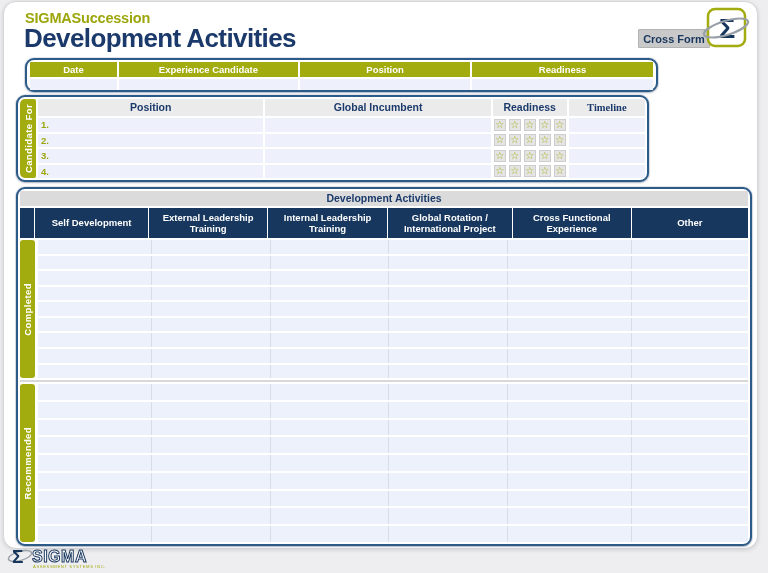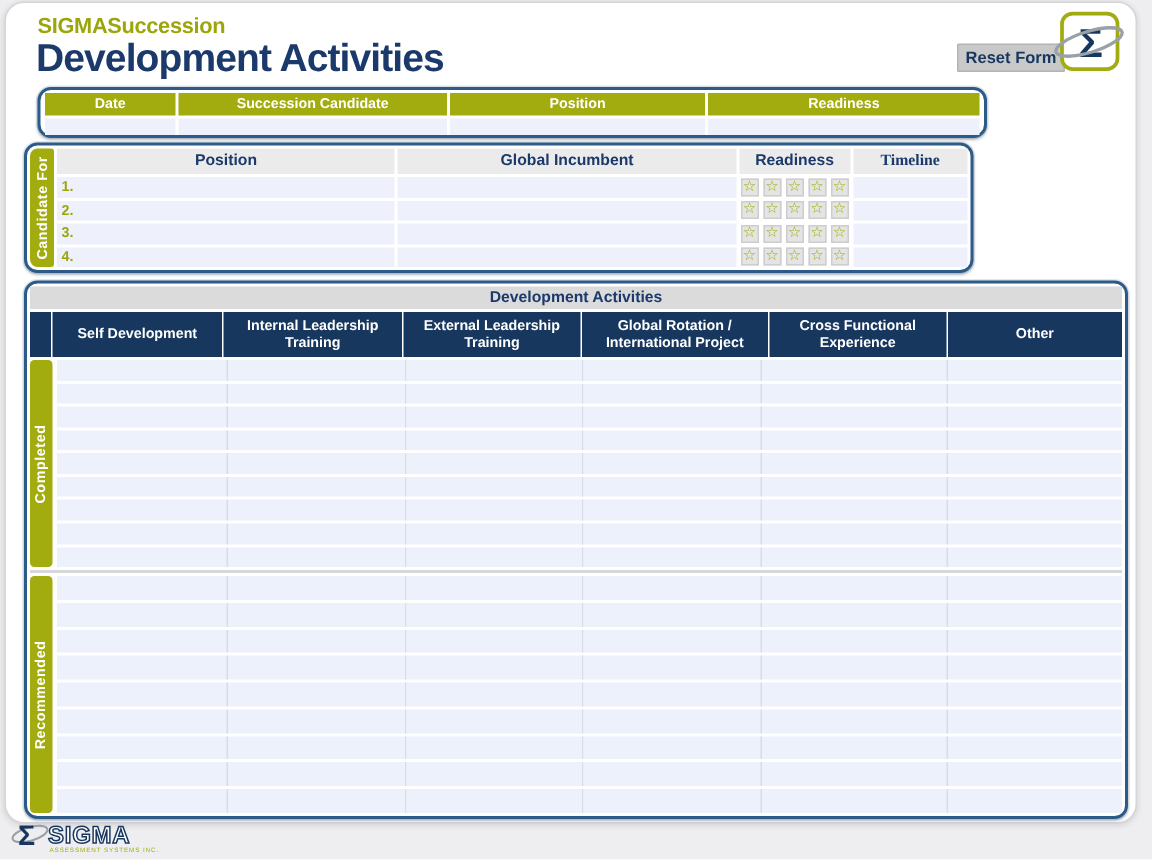--- a/index.html
+++ b/index.html
@@ -76,32 +76,32 @@
   .footer-logo { position:absolute; left:7px; top:541px; }
 </style>
 </head>
 <body>
 
 <div class="stage">
   <div class="page">
 
     <div class="brand"><span>SIGMA</span><span>Succession</span></div>
     <div class="page-title">Development Activities</div>
-    <button class="reset-btn">Reset Form</button>
+    <button class="reset-btn">Cross Form</button>
 
     <svg class="corner-logo" width="48" height="45" viewBox="0 0 48 45">
       <rect x="6" y="3" width="37" height="37" rx="7" fill="#ffffff" stroke="#a2ac0e" stroke-width="2.5"></rect>
       <text x="17" y="32" font-size="27" font-weight="bold" fill="#17365d">Σ</text>
       <ellipse cx="24" cy="22" rx="23" ry="7" fill="none" stroke="#99a0a8" stroke-width="2.2" transform="rotate(-17 24 22)"></ellipse>
     </svg>
 
     <section class="bluebox info-box">
       <div class="info-head" id="info-head">
           <div class="info-hcell" style="width: 14.1%;">Date</div>
-          <div class="info-hcell" style="width: 29%;">Succession Candidate</div>
+          <div class="info-hcell" style="width: 29%;">Experience Candidate</div>
           <div class="info-hcell" style="width: 27.6%;">Position</div>
           <div class="info-hcell" style="width: 29.3%;">Readiness</div>
         </div>
       <div class="info-row" id="info-row">
           <div class="info-icell" style="width: 14.1%;"></div>
           <div class="info-icell" style="width: 29%;"></div>
           <div class="info-icell" style="width: 27.6%;"></div>
           <div class="info-icell" style="width: 29.3%;"></div>
         </div>
     </section>
@@ -177,22 +177,22 @@
           </div>
       </div>
     </section>
 
 
     <section class="bluebox dev-box">
       <div class="dev-title">Development Activities</div>
       <div class="dev-head" id="dev-head">
           <div class="dev-strip-head"></div>
           <div class="dev-hcell" style="width: 16%;">Self Development</div>
+          <div class="dev-hcell" style="width: 16.7%;">External Leadership Training</div>
           <div class="dev-hcell" style="width: 16.8%;">Internal Leadership Training</div>
-          <div class="dev-hcell" style="width: 16.7%;">External Leadership Training</div>
           <div class="dev-hcell" style="width: 17.5%;">Global Rotation / International Project</div>
           <div class="dev-hcell" style="width: 16.7%;">Cross Functional Experience</div>
           <div class="dev-hcell" style="width: 16.3%;">Other</div>
         </div>
       <div class="dev-body" id="dev-body">
           <div class="dev-section" style="flex-grow: 9;">
             <div class="dev-strip">
               <span class="vtext">Completed</span>
             </div>
             <div class="dev-grid">

